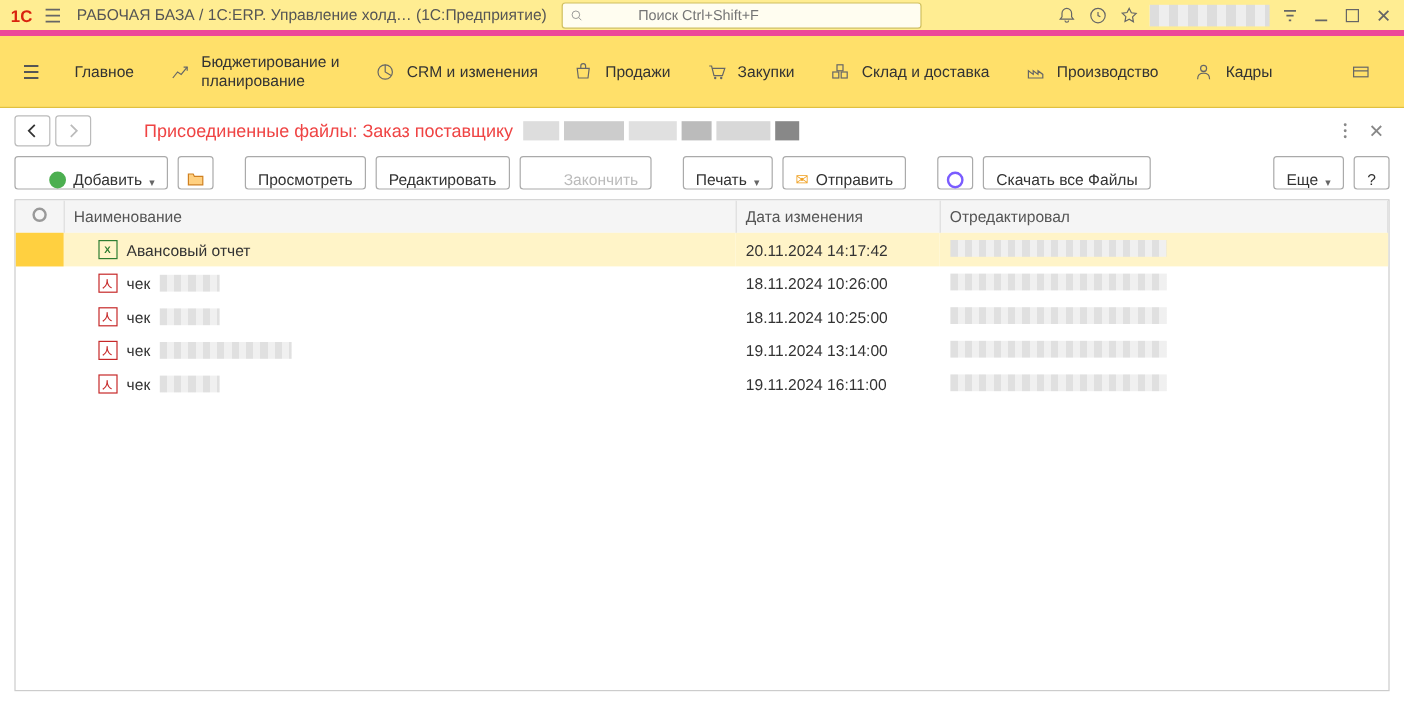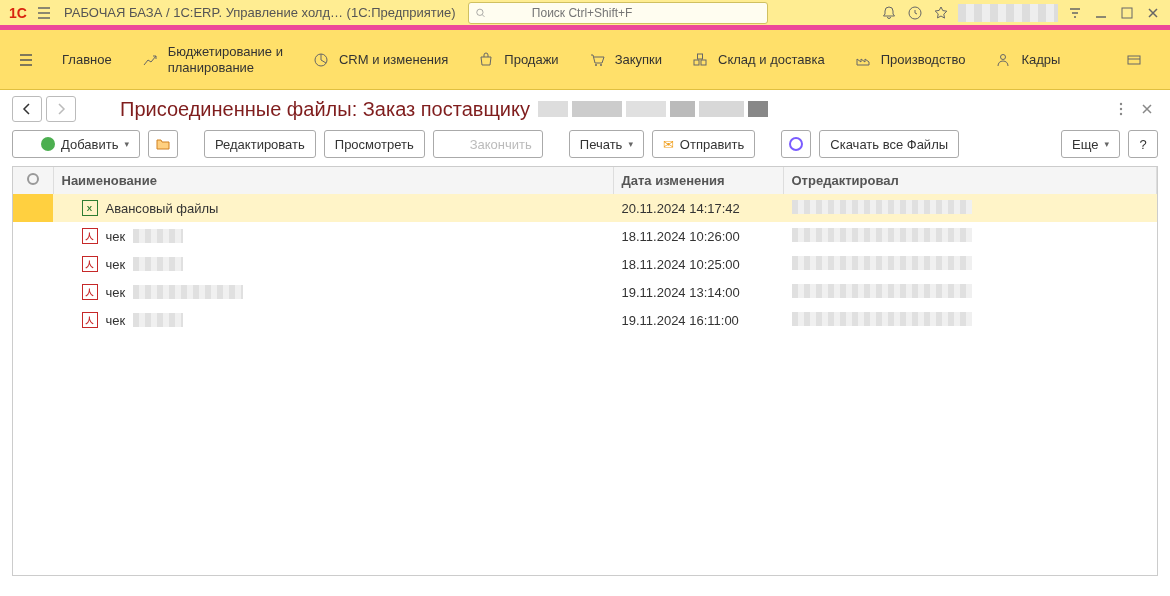--- a/index.html
+++ b/index.html
@@ -21,43 +21,43 @@
 .menu-item { display: flex; align-items: center; padding: 0 14px; height: 100%; cursor: pointer; }
 .menu-icon { width: 20px; height: 20px; display: flex; align-items: center; justify-content: center; margin-right: 8px; color: #666; }
 .menu-label { color: #333; font-size: 13px; line-height: 1.2; }
 .menu-label.twoline { max-width: 130px; }
 
 
 .content { padding: 0 4px; }
 .content-header { display: flex; align-items: center; padding: 6px 8px 4px; gap: 4px; }
 .nav-btn { width: 30px; height: 26px; border: 1px solid #bbb; background: #fff; border-radius: 3px; display: flex; align-items: center; justify-content: center; cursor: pointer; }
 .nav-btn.disabled { color: #bbb; }
-.page-title { font-size: 20px; color: #7f1d1d; margin-left: 40px; flex: 1; display: flex; align-items: center; gap: 8px; }
+.page-title { font-size: 15px; color: #ef4444; margin-left: 40px; flex: 1; display: flex; align-items: center; gap: 8px; }
 .title-redacted { display: inline-flex; gap: 4px; }
 .title-redacted span { display: inline-block; height: 16px; background: #ccc; }
 .header-icon { width: 22px; height: 22px; display: flex; align-items: center; justify-content: center; cursor: pointer; color: #888; }
 
 
 .toolbar { display: flex; align-items: center; padding: 4px 8px 8px; gap: 8px; }
-.btn { height: 28px; border: 1px solid #aaa; background: #fff; border-radius: 3px; padding: 0 10px; display: flex; align-items: center; cursor: pointer; font-size: 13px; color: #333; gap: 6px; }
+.btn { height: 28px; border: 1px solid #aaa; background: #fff; border-radius: 3px; padding: 0 10px; display: flex; align-items: flex-end; cursor: pointer; font-size: 13px; color: #333; gap: 6px; }
 .btn.green-circle::before { content: ''; width: 14px; height: 14px; border-radius: 50%; background: #4caf50; display: inline-flex; align-items: center; justify-content: center; color: #fff; font-size: 11px; font-weight: bold; }
 .btn.green-circle { position: relative; }
 .btn.green-circle .plus { position: absolute; left: 12px; color: #fff; font-size: 11px; font-weight: bold; }
 .btn.icon-only { padding: 0; width: 30px; justify-content: center; }
 .btn.disabled { color: #bbb; padding-left: 36px; }
 .btn .dropdown-caret { font-size: 9px; color: #666; }
 .toolbar-spacer { flex: 1; }
 .purple-circle { width: 14px; height: 14px; border-radius: 50%; border: 2px solid #7a5cff; display: inline-block; }
 .envelope { color: #f0a020; }
 
 
 .table-wrap { border: 1px solid #ccc; margin: 0 8px; height: 410px; overflow: auto; }
 table { width: 100%; border-collapse: collapse; }
 thead { background: #f5f5f5; }
-th { text-align: left; padding: 6px 8px; font-weight: bold; color: #555; border-right: 1px solid #ddd; font-size: 13px; }
+th { text-align: left; padding: 6px 8px; font-weight: normal; color: #555; border-right: 1px solid #ddd; font-size: 13px; }
 th:first-child { width: 40px; text-align: center; }
 th.name-col { width: 560px; }
 th.date-col { width: 170px; }
 td { padding: 4px 8px; font-size: 13px; color: #333; border-right: 1px solid transparent; }
 tr.file-row { height: 28px; }
 tr.selected { background: #fff4c8; }
 tr.selected td:first-child { background: #ffd040; }
 td.icon-cell { width: 40px; }
 .file-icon { width: 16px; height: 16px; display: inline-flex; align-items: center; justify-content: center; border: 1px solid; font-size: 8px; font-weight: bold; }
 .file-icon.xls { border-color: #2e7d32; color: #2e7d32; }
@@ -252,24 +252,24 @@
       <span>Добавить</span>
       <span class="dropdown-caret">▾</span>
     </div>
     <div class="btn icon-only">
       <svg viewBox="0 0 16 16">
           <path d="M2 4h4l1 2h7v7H2z" stroke="#d08020" fill="#ffd080"></path>
         </svg>
     </div>
     <div style="width:10px"></div>
     <div class="btn">
+        <span>Просмотреть</span>
+      </div>
+    <div class="btn">
         <span>Редактировать</span>
-      </div>
-    <div class="btn">
-        <span>Просмотреть</span>
       </div>
     <div class="btn disabled">
         <span>Закончить</span>
       </div>
     <div style="width:10px"></div>
     <div class="btn">
         <span>Печать</span>
         <span class="dropdown-caret">▾</span>
       </div>
     <div class="btn">
@@ -302,21 +302,21 @@
           <th class="date-col">Дата изменения</th>
           <th>Отредактировал</th>
         </tr>
       </thead>
       <tbody id="table-body">
           <tr class="file-row selected">
             <td class="icon-cell"></td>
             <td>
               <div class="name-cell">
                 <span class="file-icon xls">X</span>
-                <span>Авансовый файлы</span>
+                <span>Авансовый отчет</span>
               </div>
             </td>
             <td>20.11.2024 14:17:42</td>
             <td><span class="editor-redacted"></span></td>
           </tr>
           <tr class="file-row">
             <td class="icon-cell"></td>
             <td>
               <div class="name-cell">
                 <span class="file-icon pdf">人</span>

